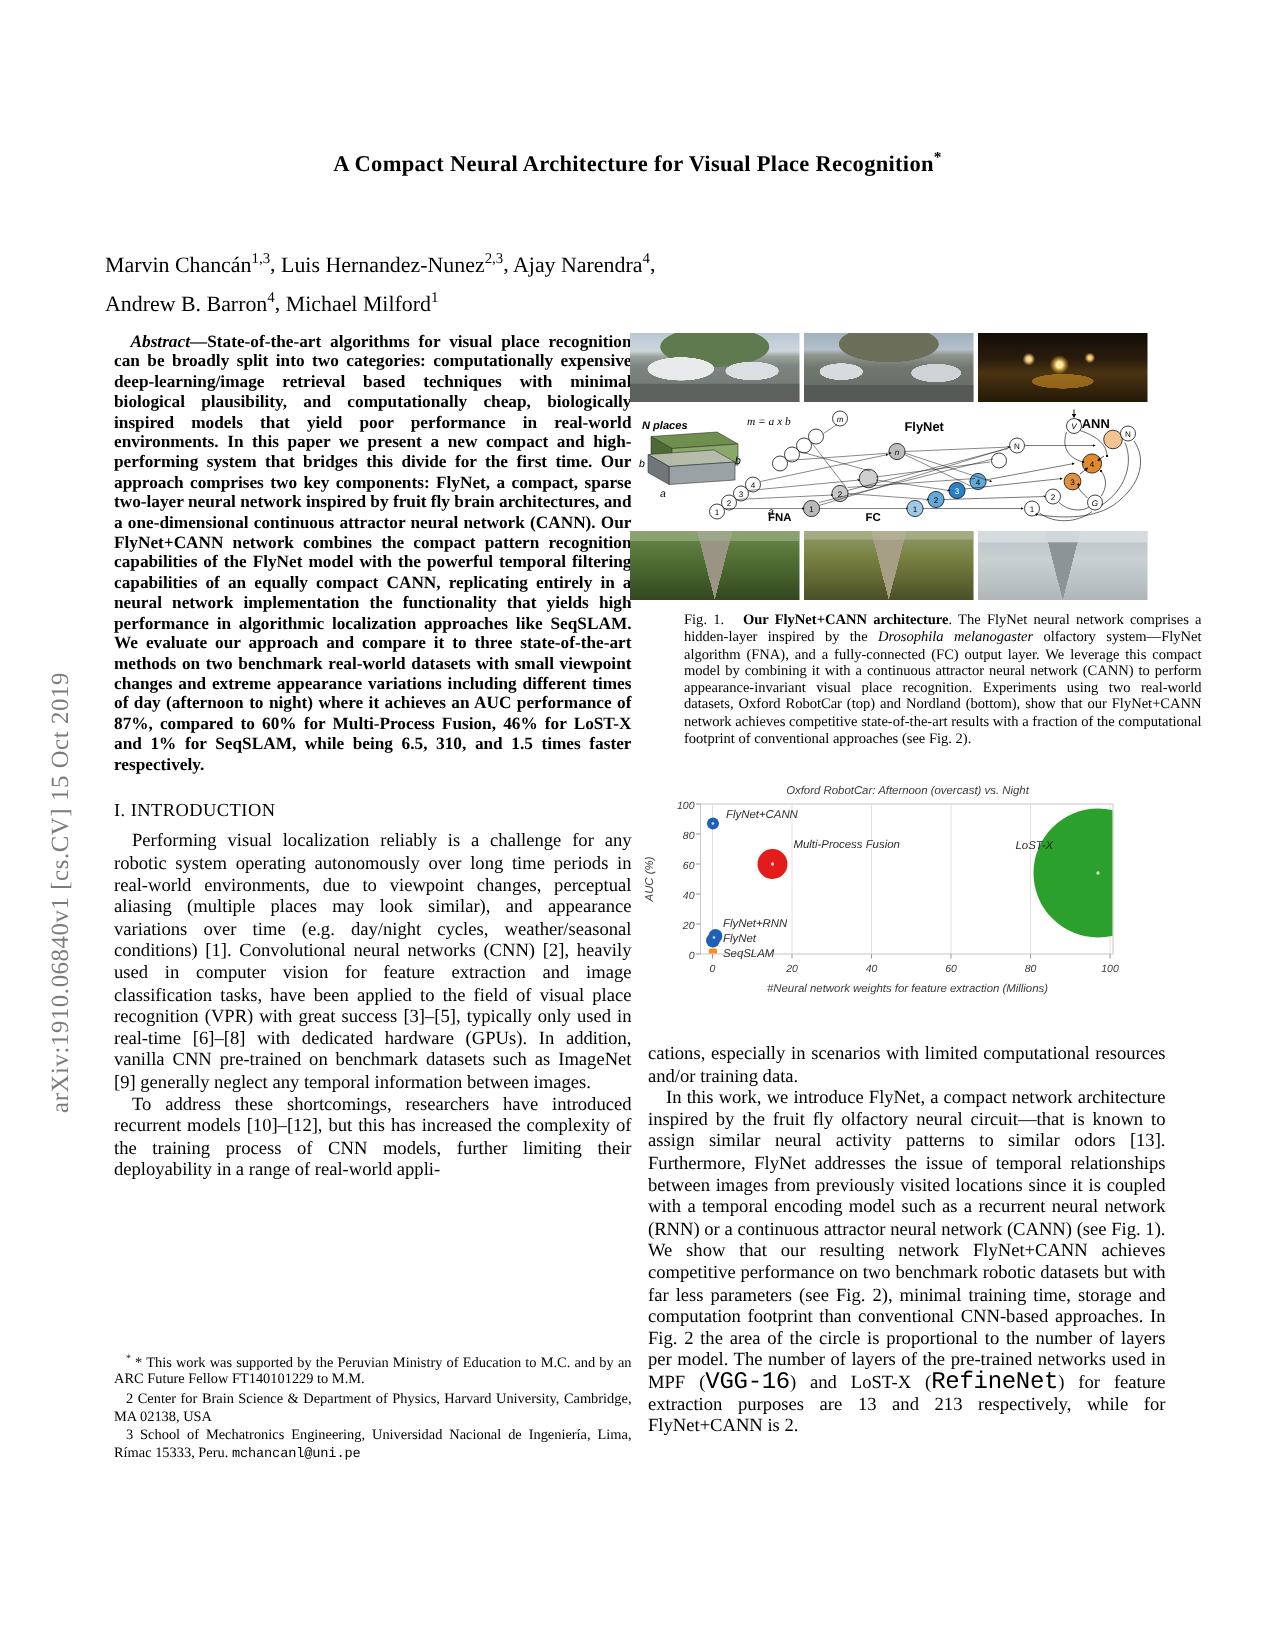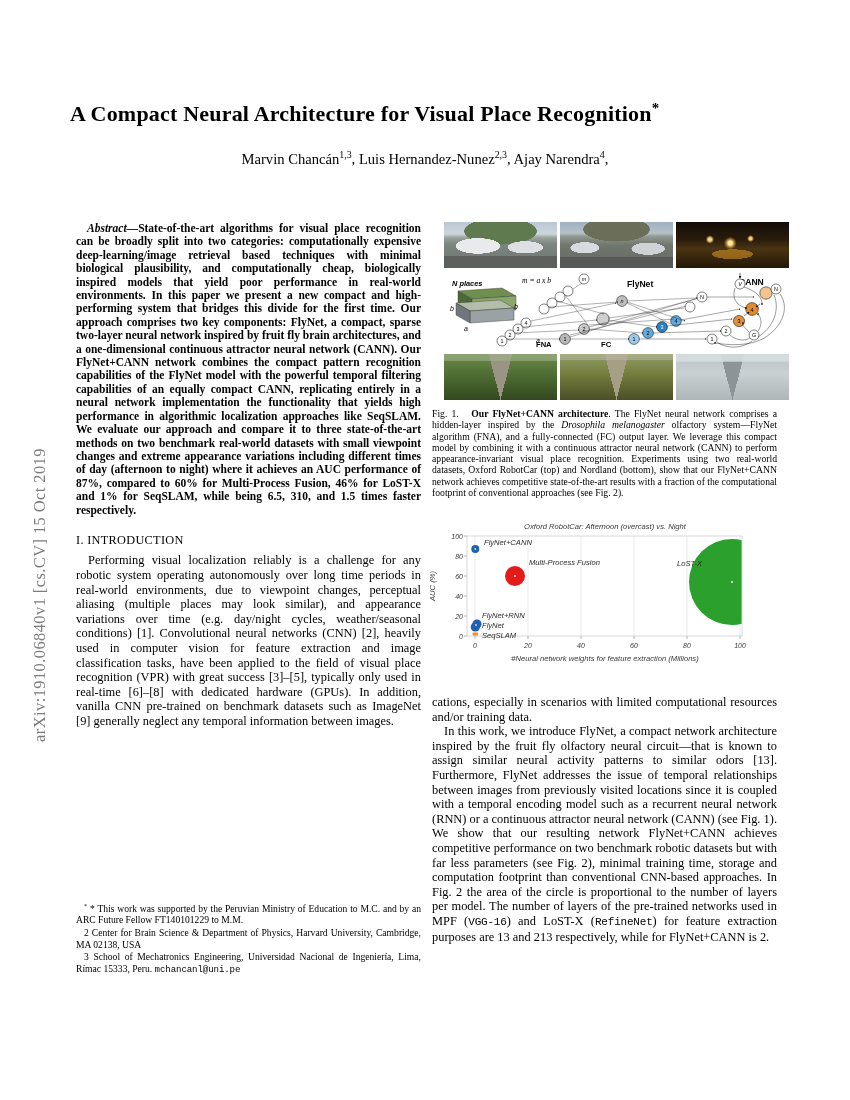--- a/index.html
+++ b/index.html
@@ -27,28 +27,28 @@
     letter-spacing:0.4px;
     color:#7c7c7c;
     text-align:center;
     white-space:nowrap;
   }
 
   
   #title{
     position:absolute;
     left:70px; top:100px; width:710px;
-    font-size:22px;
+    text-align:center;
+    font-size:15px;
     font-weight:bold;
     letter-spacing:0.2px;
   }
   #authors{
     position:absolute;
-    left:70px; top:144px; width:710px;
-    text-align:center;
+    left:70px; top:162px; width:710px;
     font-size:14.6px;
     line-height:21px;
   }
   sup{font-size:0.68em; vertical-align:super;}
 
   
   .col{
     position:absolute;
     width:345px;
     text-align:justify;
@@ -86,26 +86,26 @@
   p.body.cont{ text-indent:0; }
   #footnotes{
     position:absolute;
     left:76px; top:900px; width:345px;
     font-size:9.6px;
     line-height:11.3px;
     text-align:justify;
   }
   #footnotes .fn{ margin:0 0 1.5px 0; text-indent:8px; }
   .mono{ font-family:"Liberation Mono", monospace; font-size:9.1px; letter-spacing:-0.1px;}
-  .monoi{ font-family:"Liberation Mono", monospace; font-size:11px; letter-spacing:-0.2px;}
+  .monoi{ font-family:"Liberation Mono", monospace; font-size:16px; letter-spacing:-0.2px;}
 
   
   #fig1{
     position:absolute;
-    left:444px; top:222px;
+    left:420px; top:222px;
     width:345px; height:213px;
   }
   .photostrip{
     position:absolute; left:0; width:345px; height:46px;
     display:flex; gap:3px;
   }
   .photostrip .ph{ flex:1; position:relative; overflow:hidden; }
 
   
   .ph-day{
@@ -162,21 +162,21 @@
     content:"";position:absolute;inset:0;
     background:
       linear-gradient(180deg, rgba(215,222,226,.9) 0 16%, transparent 17%),
       conic-gradient(from 180deg at 50% 100%, transparent 0 46%, #8d9498 46% 54%, transparent 54% 100%);
   }
 
   #fig1-diagram{
     position:absolute; left:0; top:49px; width:345px; height:80px;
   }
   #fig1-cap{
-    position:absolute; left:432px; top:408px; width:345px;
+    position:absolute; left:456px; top:408px; width:345px;
     font-size:9.7px; line-height:11.25px; text-align:justify;
   }
   #fig1-cap b{font-weight:bold;}
   #fig1-cap i{font-style:italic;}
 
   
   #fig2{
     position:absolute; left:420px; top:518px;
     width:338px; height:148px;font-style:italic;
   }
@@ -198,28 +198,33 @@
   <div id="title">
     <span>A Compact Neural Architecture for Visual Place Recognition</span><sup>*</sup>
   </div>
 
   <div id="authors">
     <div>
       <span><span>Marvin Chancán</span><sup>1,3</sup></span>,
       <span><span>Luis Hernandez-Nunez</span><sup>2,3</sup></span>,
       <span><span>Ajay Narendra</span><sup>4</sup></span>,
     </div>
+    <div>
+      <span><span>Andrew B. Barron</span><sup>4</sup></span>,
+      <span><span>Michael Milford</span><sup>1</sup></span>
+    </div>
   </div>
 
   <div id="col-left" class="col">
     <div class="abstract"><span class="lead">Abstract—</span><span>State-of-the-art algorithms for visual place recognition can be broadly split into two categories: computationally expensive deep-learning/image retrieval based techniques with minimal biological plausibility, and computationally cheap, biologically inspired models that yield poor performance in real-world environments. In this paper we present a new compact and high-performing system that bridges this divide for the first time. Our approach comprises two key components: FlyNet, a compact, sparse two-layer neural network inspired by fruit fly brain architectures, and a one-dimensional continuous attractor neural network (CANN). Our FlyNet+CANN network combines the compact pattern recognition capabilities of the FlyNet model with the powerful temporal filtering capabilities of an equally compact CANN, replicating entirely in a neural network implementation the functionality that yields high performance in algorithmic localization approaches like SeqSLAM. We evaluate our approach and compare it to three state-of-the-art methods on two benchmark real-world datasets with small viewpoint changes and extreme appearance variations including different times of day (afternoon to night) where it achieves an AUC performance of 87%, compared to 60% for Multi-Process Fusion, 46% for LoST-X and 1% for SeqSLAM, while being 6.5, 310, and 1.5 times faster respectively.</span></div>
 
     <h2 class="sec">I. INTRODUCTION</h2>
 
     <p class="body">Performing visual localization reliably is a challenge for any robotic system operating autonomously over long time periods in real-world environments, due to viewpoint changes, perceptual aliasing (multiple places may look similar), and appearance variations over time (e.g. day/night cycles, weather/seasonal conditions) [1]. Convolutional neural networks (CNN) [2], heavily used in computer vision for feature extraction and image classification tasks, have been applied to the field of visual place recognition (VPR) with great success [3]–[5], typically only used in real-time [6]–[8] with dedicated hardware (GPUs). In addition, vanilla CNN pre-trained on benchmark datasets such as ImageNet [9] generally neglect any temporal information between images.</p>
+    <p class="body">To address these shortcomings, researchers have introduced recurrent models [10]–[12], but this has increased the complexity of the training process of CNN models, further limiting their deployability in a range of real-world appli-</p>
 
   </div>
 
   <div id="footnotes">
     <p class="fn"><sup>*</sup> <span></span><span>* This work was supported by the Peruvian Ministry of Education to M.C. and by an ARC Future Fellow FT140101229 to M.M.</span></p>
     <p class="fn">2 Center for Brain Science &amp; Department of Physics, Harvard University, Cambridge, MA 02138, USA</p>
     <p class="fn"><span>3 School of Mechatronics Engineering, Universidad Nacional de Ingeniería, Lima, Rímac 15333, Peru. </span><span class="mono">mchancanl@uni.pe</span></p>
   </div>
 
   <div id="fig1">

